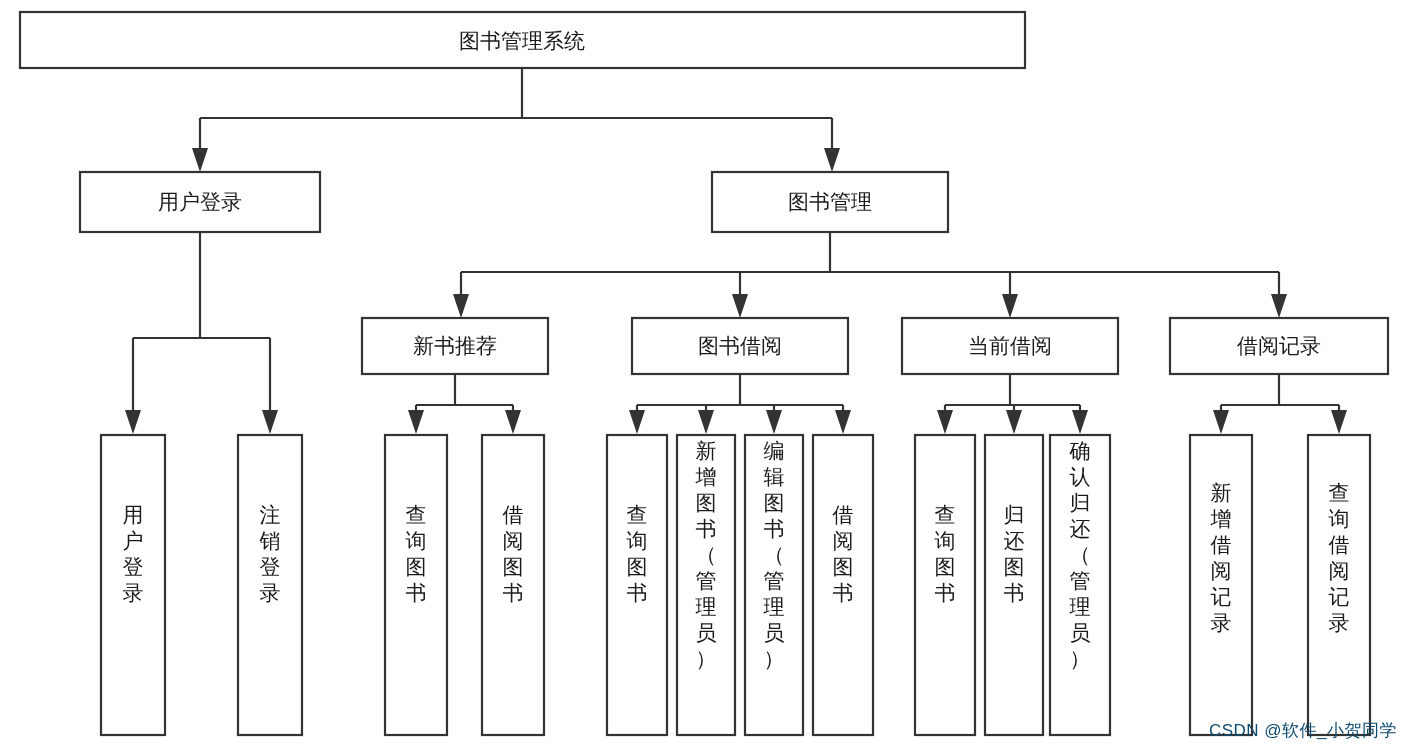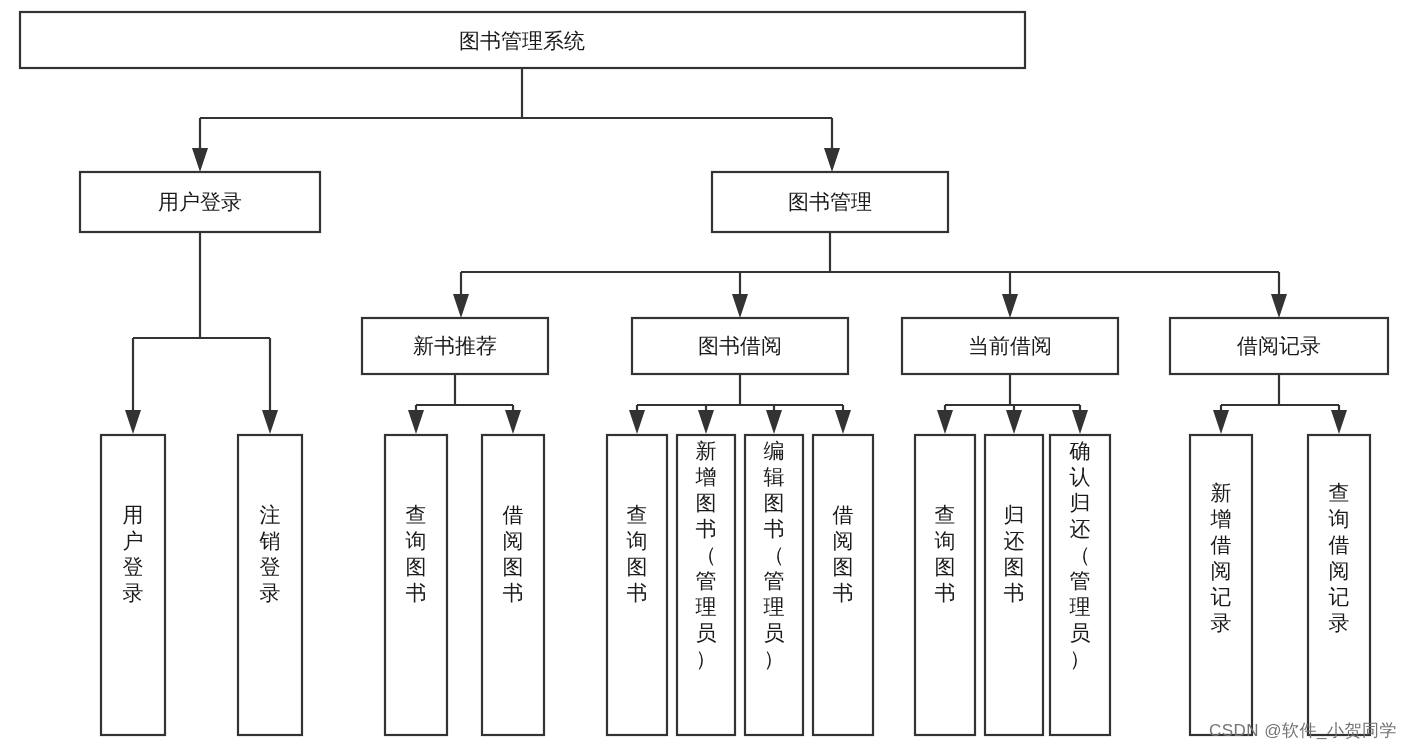--- a/index.html
+++ b/index.html
@@ -54,21 +54,21 @@
     font-size: 21px;
     fill: #1a1a1a;
     text-anchor: middle;
   }
   .watermark {
     position: absolute;
     right: 8px;
     bottom: 5px;
     font-family: "Liberation Sans", "DejaVu Sans", sans-serif;
     font-size: 17px;
-    color: #737373;
+    color: #0c4a6e;
     white-space: nowrap;
     letter-spacing: 0.5px;
     user-select: none;
   }
 </style>
 </head>
 <body>
 
 <div id="diagram-root">
 

